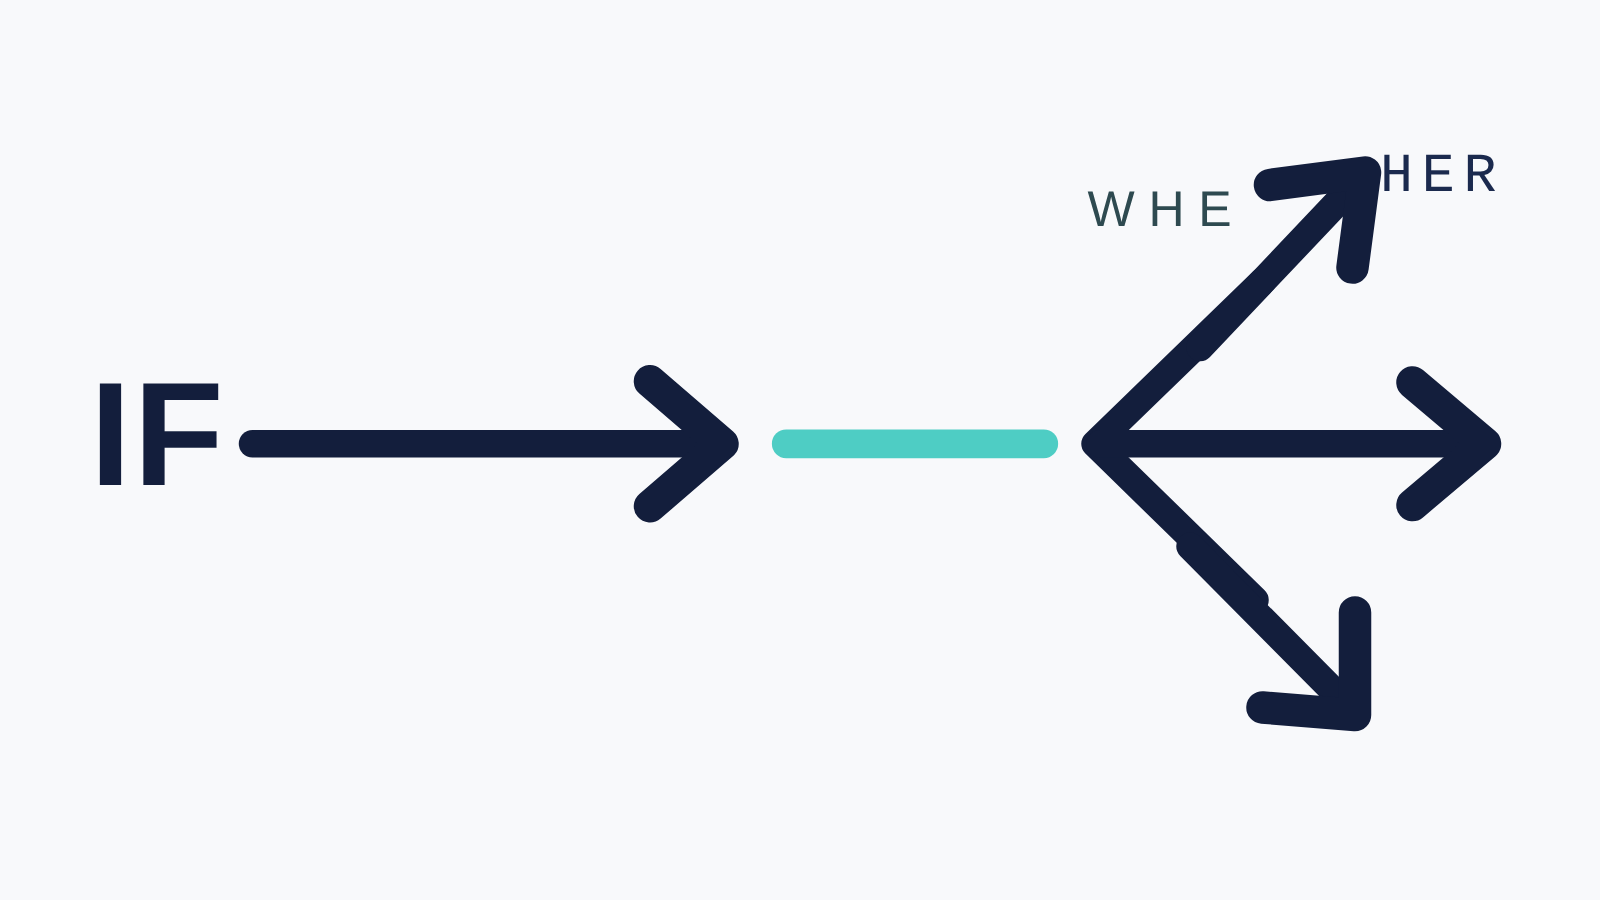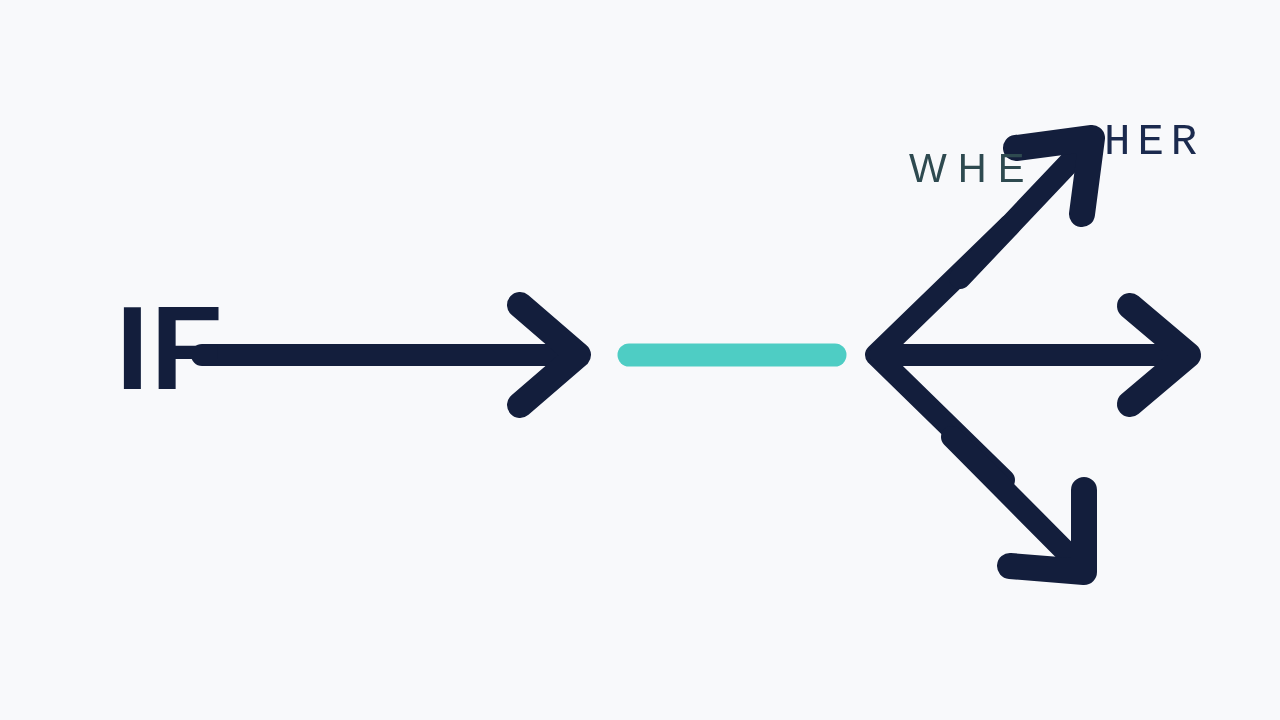--- a/index.html
+++ b/index.html
@@ -33,24 +33,23 @@
     user-select: none;
   }
   #label-if {
     left: 72px;
     top: 289px;
     font-size: 118px;
     font-weight: 700;
     letter-spacing: 2px;
     color: #131e3c;
     font-family: "Liberation Sans", sans-serif;
-    margin-left: 44px;
   }
   #label-whe {
-    left: 909px;
+    left: 870px;
     top: 148px;
     font-size: 40px;
     font-weight: 400;
     letter-spacing: 11px;
     color: #2e4a50;
     font-family: "Liberation Sans", sans-serif;
   }
   #label-her {
     left: 1104px;
     top: 120px;

